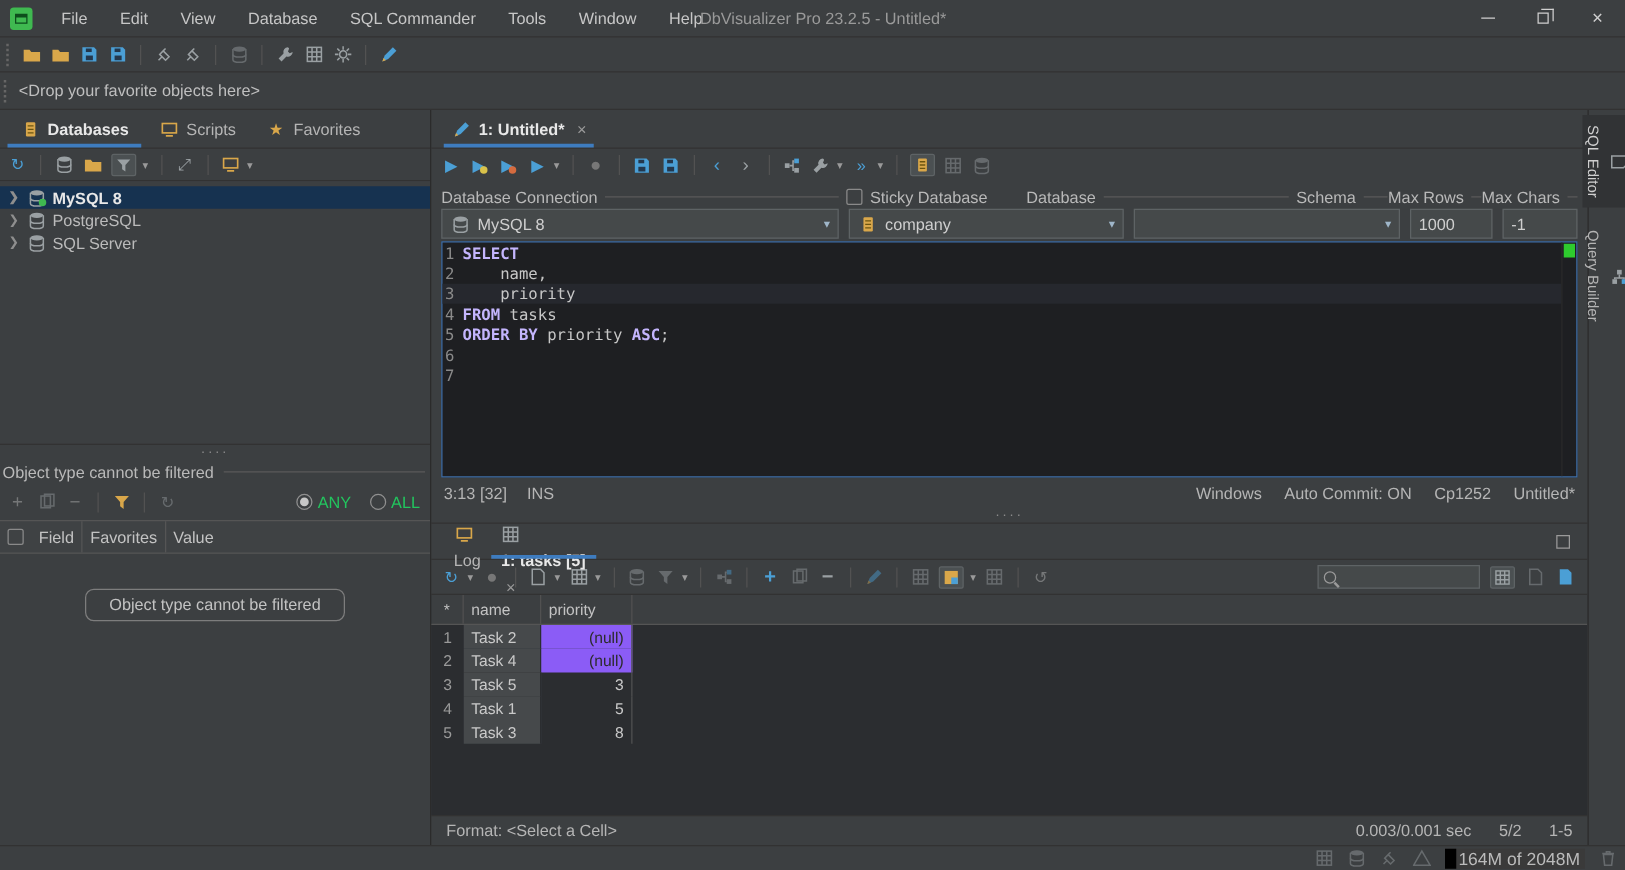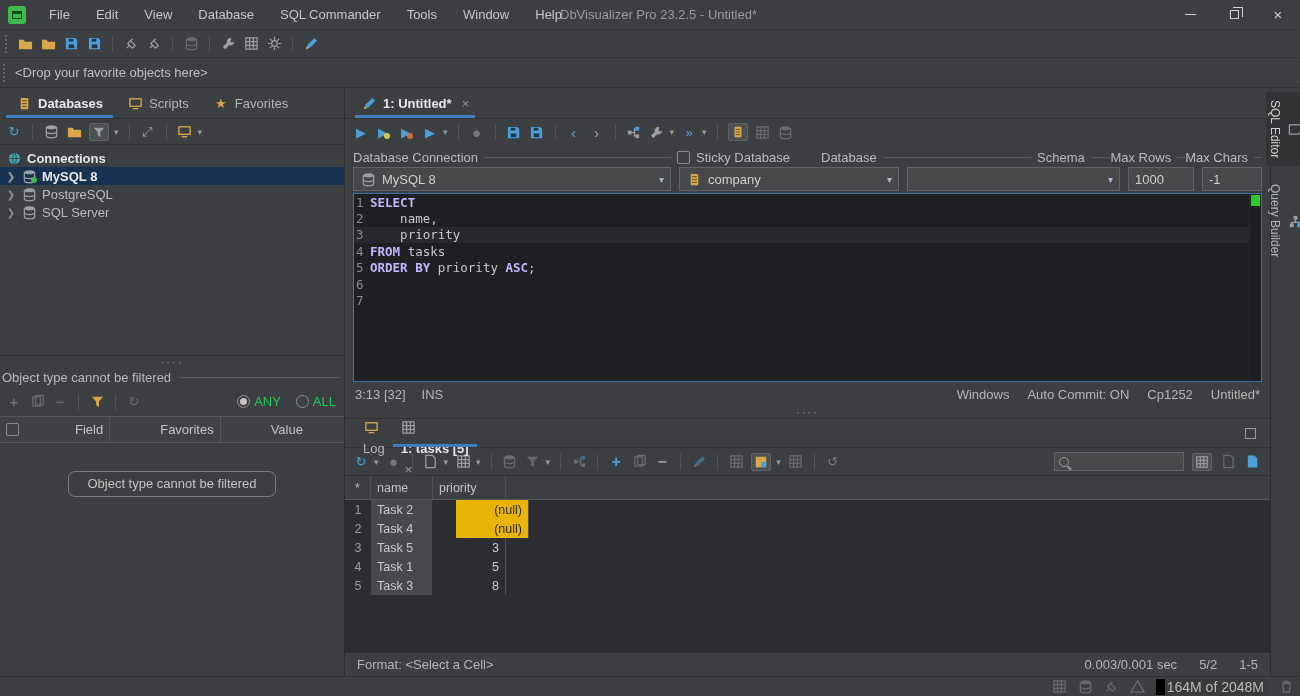--- a/index.html
+++ b/index.html
@@ -48,21 +48,21 @@
   .tree-root { font-weight:bold; color:#e8e8e8; }
   .tree-row.sel { background:#163250; color:#e8e8e8; font-weight:bold; }
   .lp-split { height:13px; flex:0 0 13px; display:flex; align-items:center; justify-content:center; color:#8b8b8b; letter-spacing:2px; font-size:11px; border-top:1px solid #323232;}
   .sect-head { height:20px; flex:0 0 20px; display:flex; align-items:center; gap:8px; padding-left:2px; color:#b9b9b9; }
   .sect-head .rule { flex:1; height:1px; background:#5a5a5a; margin-right:4px;}
   .lp-ftb { height:28px; flex:0 0 28px; display:flex; align-items:center; padding:0 8px 0 6px; }
   .radios { margin-left:auto; display:flex; align-items:center; gap:15px; color:#22c55e;}
   .radio { width:13px; height:13px; border-radius:50%; border:1px solid #909090; display:inline-flex; align-items:center; justify-content:center; margin-right:4px;}
   .radio.on::after{content:"";width:7px;height:7px;border-radius:50%;background:#c7c7c7;}
   .radio-item{display:flex;align-items:center;}
-  .fgrid-head { height:27px; flex:0 0 27px; display:flex; align-items:center; border-top:1px solid #555; border-bottom:1px solid #555; background:#3f4244;gap:44px;}
+  .fgrid-head { height:27px; flex:0 0 27px; display:flex; align-items:center; border-top:1px solid #555; border-bottom:1px solid #555; background:#3f4244;}
   .fgh-cell { padding:0 6px; border-right:1px solid #555; height:100%; display:flex; align-items:center; color:#c3c3c3;}
   .cb { width:13px; height:13px; border:1px solid #8a8a8a; border-radius:2px; background:transparent; display:inline-block;}
   .fgrid-body { flex:1; display:flex; justify-content:center; padding-top:28px; }
   .obj-btn { height:26px; padding:0 18px; border:1px solid #7d7d7d; border-radius:7px; background:transparent; color:#c3c3c3; font-size:13px; align-self:flex-start;}
 
   .main-panel { flex:1; display:flex; flex-direction:column; min-width:0; }
   .mp-tabbar { height:30px; flex:0 0 30px; display:flex; align-items:stretch; padding-left:10px;}
   .mp-tab { display:flex; align-items:center; gap:6px; padding:0 6px; position:relative; color:#e8e8e8; font-weight:bold;}
   .mp-tab::after { content:""; position:absolute; left:0; right:0; bottom:0; height:3px; background:#3e7cbf;}
   .tab-x { color:#9a9a9a; font-weight:normal; margin-left:4px; font-size:13px;}
@@ -104,21 +104,21 @@
   .res-grid { flex:1; background:#2b2d30; overflow:hidden; font-size:12.5px;}
   .g-head { display:flex; height:24px; background:#3c3f41; border-bottom:1px solid #555; color:#c3c3c3; }
   .g-cell { display:flex; align-items:center; padding:0 6px; border-right:1px solid #515151; }
   .g-c0 { width:26px; flex:0 0 26px; justify-content:center; }
   .g-c1 { width:62px; flex:0 0 62px; }
   .g-c2 { width:73px; flex:0 0 73px; }
   .g-row { display:flex; height:19px; }
   .g-row .g-c0 { color:#9a9a9a; border-right:none;}
   .g-row .g-c1 { background:#46494b; color:#c9c9c9; border-right:1px solid #2b2d30;}
   .g-row .g-c2 { justify-content:flex-end; color:#c9c9c9;}
-  .g-row .g-c2.nullv { background:#eab308; color:#2b2b2b;margin-left:23px; }
+  .g-row .g-c2.nullv { background:#8b5cf6; color:#2b2b2b; }
   .res-format { flex:0 0 24px; display:flex; align-items:center; padding:0 12px; border-top:1px solid #323232; color:#b5b5b5;}
   .rf-right { margin-left:auto; display:flex; gap:22px; }
 
   .right-strip { width:30px; flex:0 0 30px; display:flex; flex-direction:column; align-items:center; background:#3c3f41; border-left:1px solid #2b2b2b; padding-top:4px; gap:10px;}
   .vtab { writing-mode:vertical-rl; display:flex; flex-direction:column; align-items:center; gap:6px; padding:8px 2px; color:#b5b5b5; font-size:12px;}
   .vtab.sel { background:#313335; color:#cfcfcf; }
   .vtab .i { transform:rotate(90deg); }
 
   .statusbar { height:20px; flex:0 0 20px; background:#3c3f41; border-top:1px solid #323232; display:flex; align-items:center; justify-content:flex-end; gap:10px; padding-right:6px; font-size:14px;}
   .mem { display:flex; align-items:center; background:#3a3a3a; height:16px; position:relative; padding:0 4px 0 0;}
@@ -356,28 +356,20 @@
         <span class="sep"></span>
         <span class="i">
             <svg>
               <use href="#s-monitor"></use>
             </svg>
           </span>
         <span class="chev">▾</span>
       </div>
     </div>
     <div class="lp-tree">
-      <div class="tree-row tree-root">
-        <span class="i">
-            <svg>
-              <use href="#s-globe"></use>
-            </svg>
-          </span>
-        <span>Connections</span>
-      </div>
       <div id="tree-items">
           <div class="tree-row sel">
             <span class="tw">❯</span>
             <span class="i">
               <svg>
                 <use href="#s-db"></use>
               </svg>
               <span style="width:6px;height:6px;border-radius:50%;background:#3fb950;margin-left:-6px;margin-top:8px"></span>
             </span>
             <span>MySQL 8</span>

